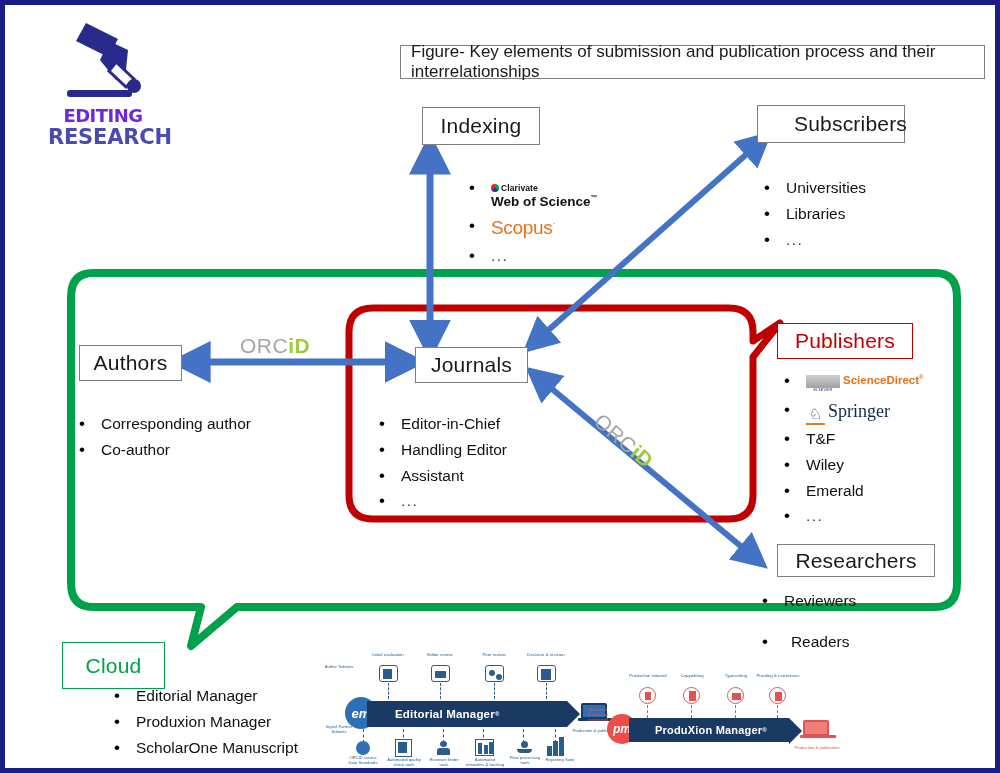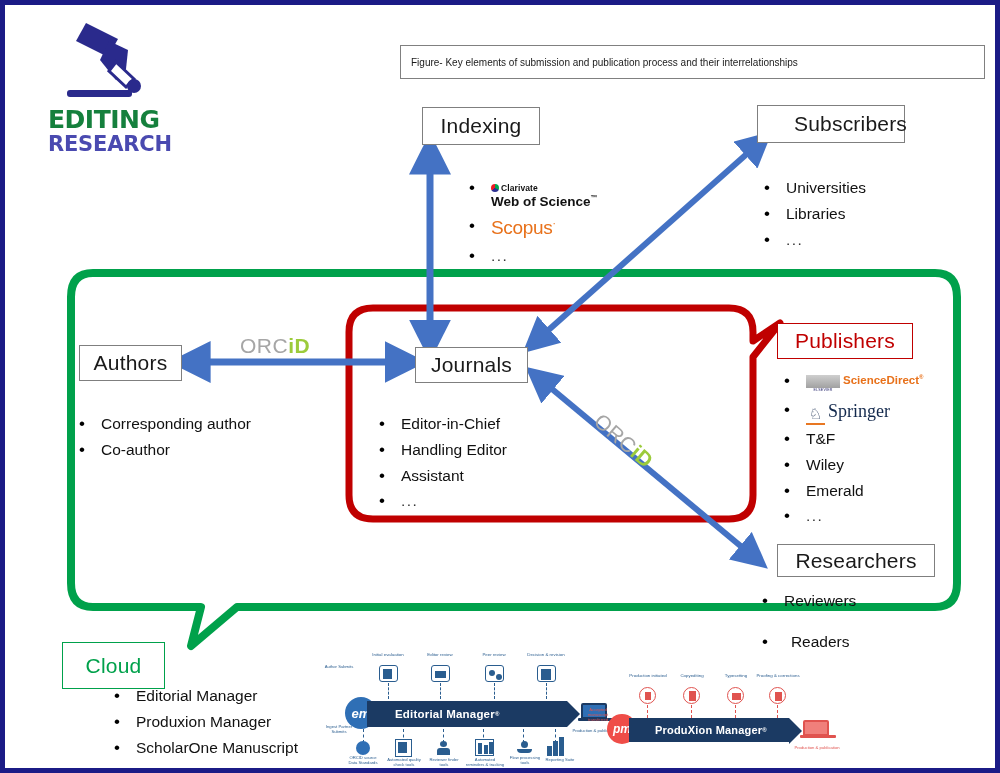--- a/index.html
+++ b/index.html
@@ -20,36 +20,36 @@
   .abs { position: absolute; }
 
   
   #logo { left: 43px; top: 12px; width: 110px; height: 145px; }
   #logo .logo-mark { position: absolute; left: 8px; top: 0; width: 100px; height: 92px; }
   #logo .logo-text {
     position: absolute; left: 0; top: 90px; width: 110px;
     text-align: center; line-height: 1.05;
   }
   #logo .logo-text .l1 {
-    display: block; font-weight: bold; font-size: 25px;
-    letter-spacing: -0.5px; color: #15803d;
+    display: block; font-weight: bold; font-size: 18px;
+    letter-spacing: -0.5px; color: #6d28d9;
     font-family: "DejaVu Sans", sans-serif;
   }
   #logo .logo-text .l2 {
     display: block; font-weight: bold; font-size: 21px;
     letter-spacing: -0.2px; color: #4a4ab0;
     font-family: "DejaVu Sans", sans-serif;
   }
 
   
   #title-box {
     left: 395px; top: 40px; width: 585px; height: 34px;
     border: 1.5px solid #808080; background: #ffffff;
     display: flex; align-items: center; padding-left: 10px;
-    font-size: 10px; color: #1a1a1a;
+    font-size: 17px; color: #1a1a1a;
   }
 
   
   .node-box {
     border: 1.5px solid #7f7f7f; background: #ffffff;
     display: flex; align-items: center; justify-content: center;
     font-size: 21px; color: #1a1a1a; letter-spacing: .2px;
   }
   .node-box.red { border-color: #c00000; color: #c00000; }
   .node-box.green { border-color: #00a14b; color: #00a14b; }

